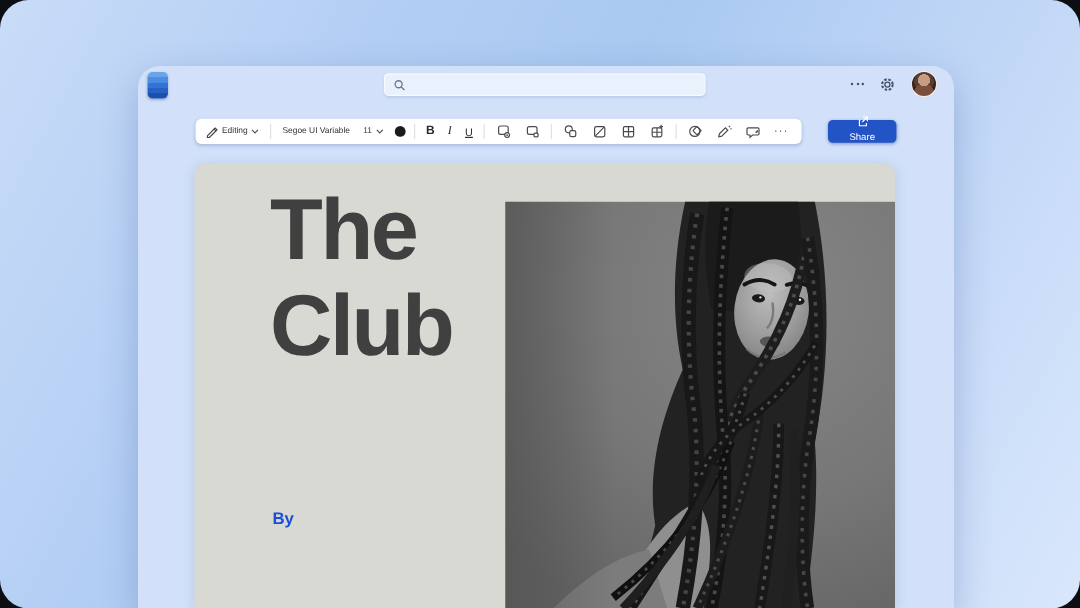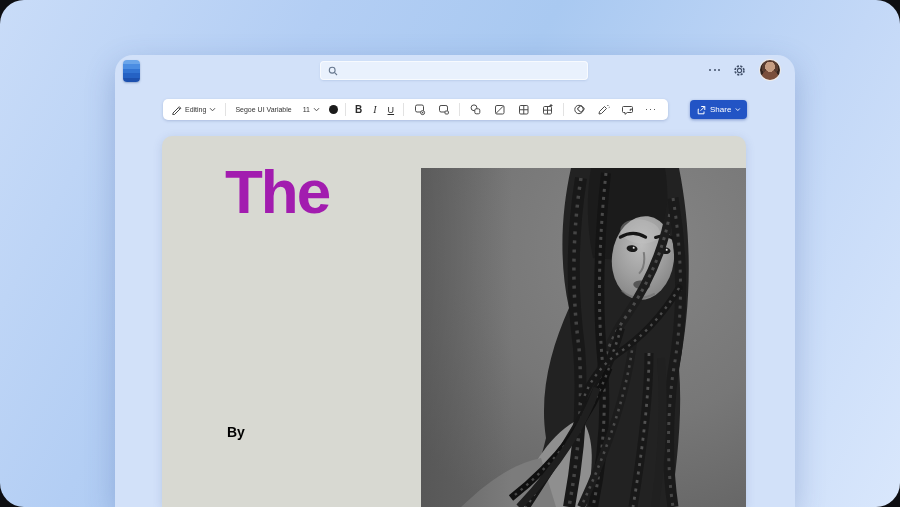--- a/index.html
+++ b/index.html
@@ -35,30 +35,30 @@
   .tlabel{font-size:7px;color:#333;white-space:nowrap;}
   .tbtn{display:flex;align-items:center;gap:3px;cursor:pointer;border-radius:3px;padding:2px 2px;}
   .bold-g{font-size:10px;font-weight:800;color:#2b2b2b;}
   .italic-g{font-size:10px;font-style:italic;font-family:"Liberation Serif",serif;color:#2b2b2b;}
   .under-g{font-size:9px;text-decoration:underline;color:#2b2b2b;}
   .color-dot{width:9px;height:9px;border-radius:50%;background:#1b1b1b;}
   .tool-ellipsis{font-size:9px;color:#444;letter-spacing:1px;line-height:1;}
   .share-btn{position:absolute;left:575px;top:45px;width:57px;height:19px;border:none;border-radius:4px;
     background:#2254c5;color:#fff;display:flex;align-items:center;justify-content:center;gap:4px;
     font-size:8px;font-family:"Liberation Sans",sans-serif;cursor:pointer;
-    box-shadow:0 1px 3px rgba(25,60,150,.45);}
+    box-shadow:0 1px 3px rgba(25,60,150,.45);flex-direction:column;}
   
   .doc{position:absolute;left:47px;top:81px;width:584px;height:371px;background:#d8d9d2;
     border-radius:10px 10px 0 0;overflow:hidden;box-shadow:0 2px 10px rgba(70,95,150,.18);}
   .photo{position:absolute;left:259px;top:32px;width:325px;height:339px;}
   .doc-title{position:absolute;left:63px;top:16px;z-index:2;margin:0;
-    font-size:62px;line-height:80px;font-weight:700;letter-spacing:-2px;color:#a21caf;
+    font-size:72px;line-height:80px;font-weight:700;letter-spacing:-2px;color:#404040;
     font-family:"Liberation Sans",sans-serif;}
   .doc-title span{display:block;}
-  .byline{position:absolute;left:64px;top:288px;z-index:2;color:#000000;}
+  .byline{position:absolute;left:64px;top:288px;z-index:2;color:#1d4ed8;}
   .byline .by{font-size:14px;font-weight:700;margin:0 0 8px 1px;}
   .byline .author{font-size:20px;font-weight:700;letter-spacing:.5px;}
   svg{display:block;}
 </style>
 </head>
 <body>
 
 <div class="screen">
   <div class="window">
 
@@ -281,20 +281,21 @@
           <path d="M176 220 C160 265 130 305 98 339" stroke="#1f1f1f" stroke-width="7" fill="none"></path>
 
           <path d="M258 120 C240 150 220 170 196 186 C180 198 168 214 162 232" stroke="#161616" stroke-width="7" fill="none" stroke-linecap="round"></path>
           <path d="M258 120 C240 150 220 170 196 186 C180 198 168 214 162 232" stroke="#4e4e4e" stroke-width="2.4" fill="none" stroke-dasharray="2.5 5"></path>
           <rect width="325" height="339" fill="url(#vig)"></rect>
         </svg>
       </div>
 
       <h1 class="doc-title">
         <span>The</span>
+        <span>Club</span>
       </h1>
 
       <div class="byline">
         <div class="by">By</div>
       </div>
     </div>
 
   </div>
 </div>
 

